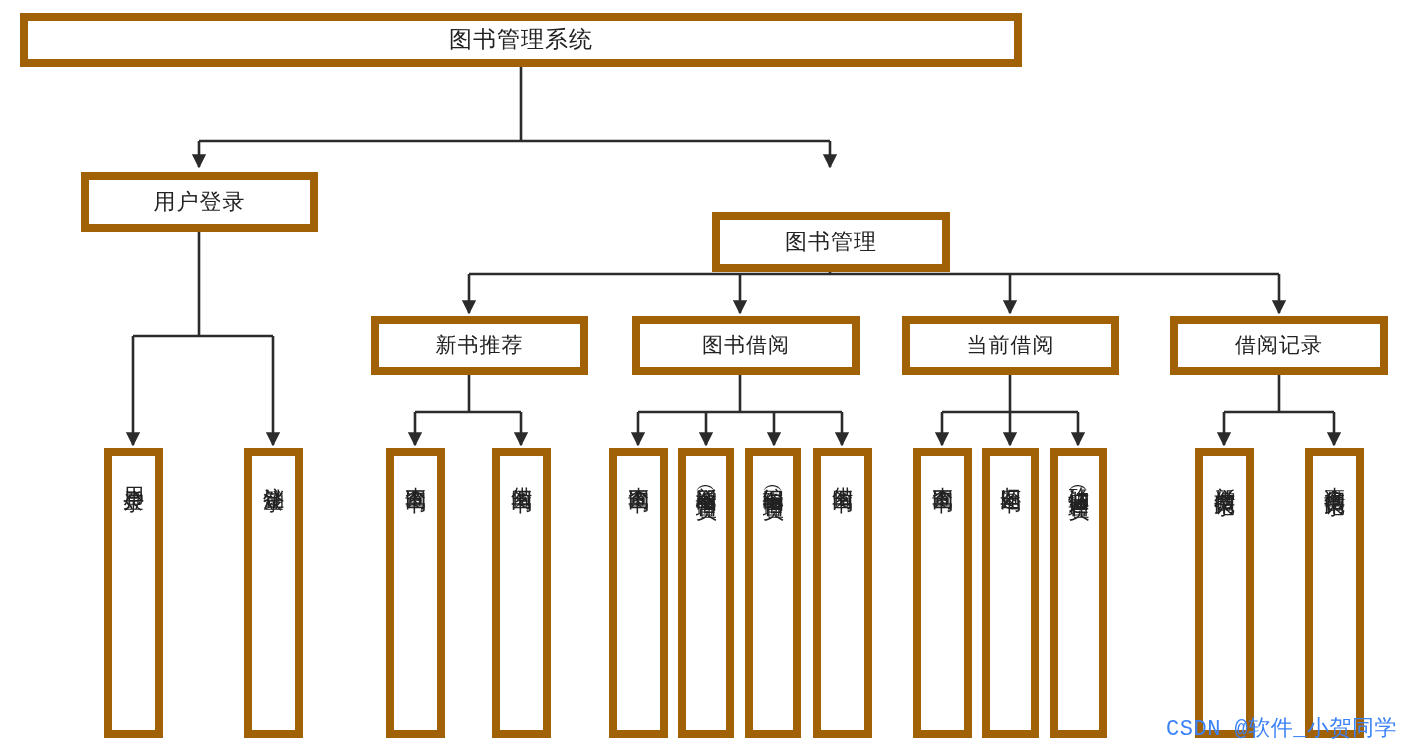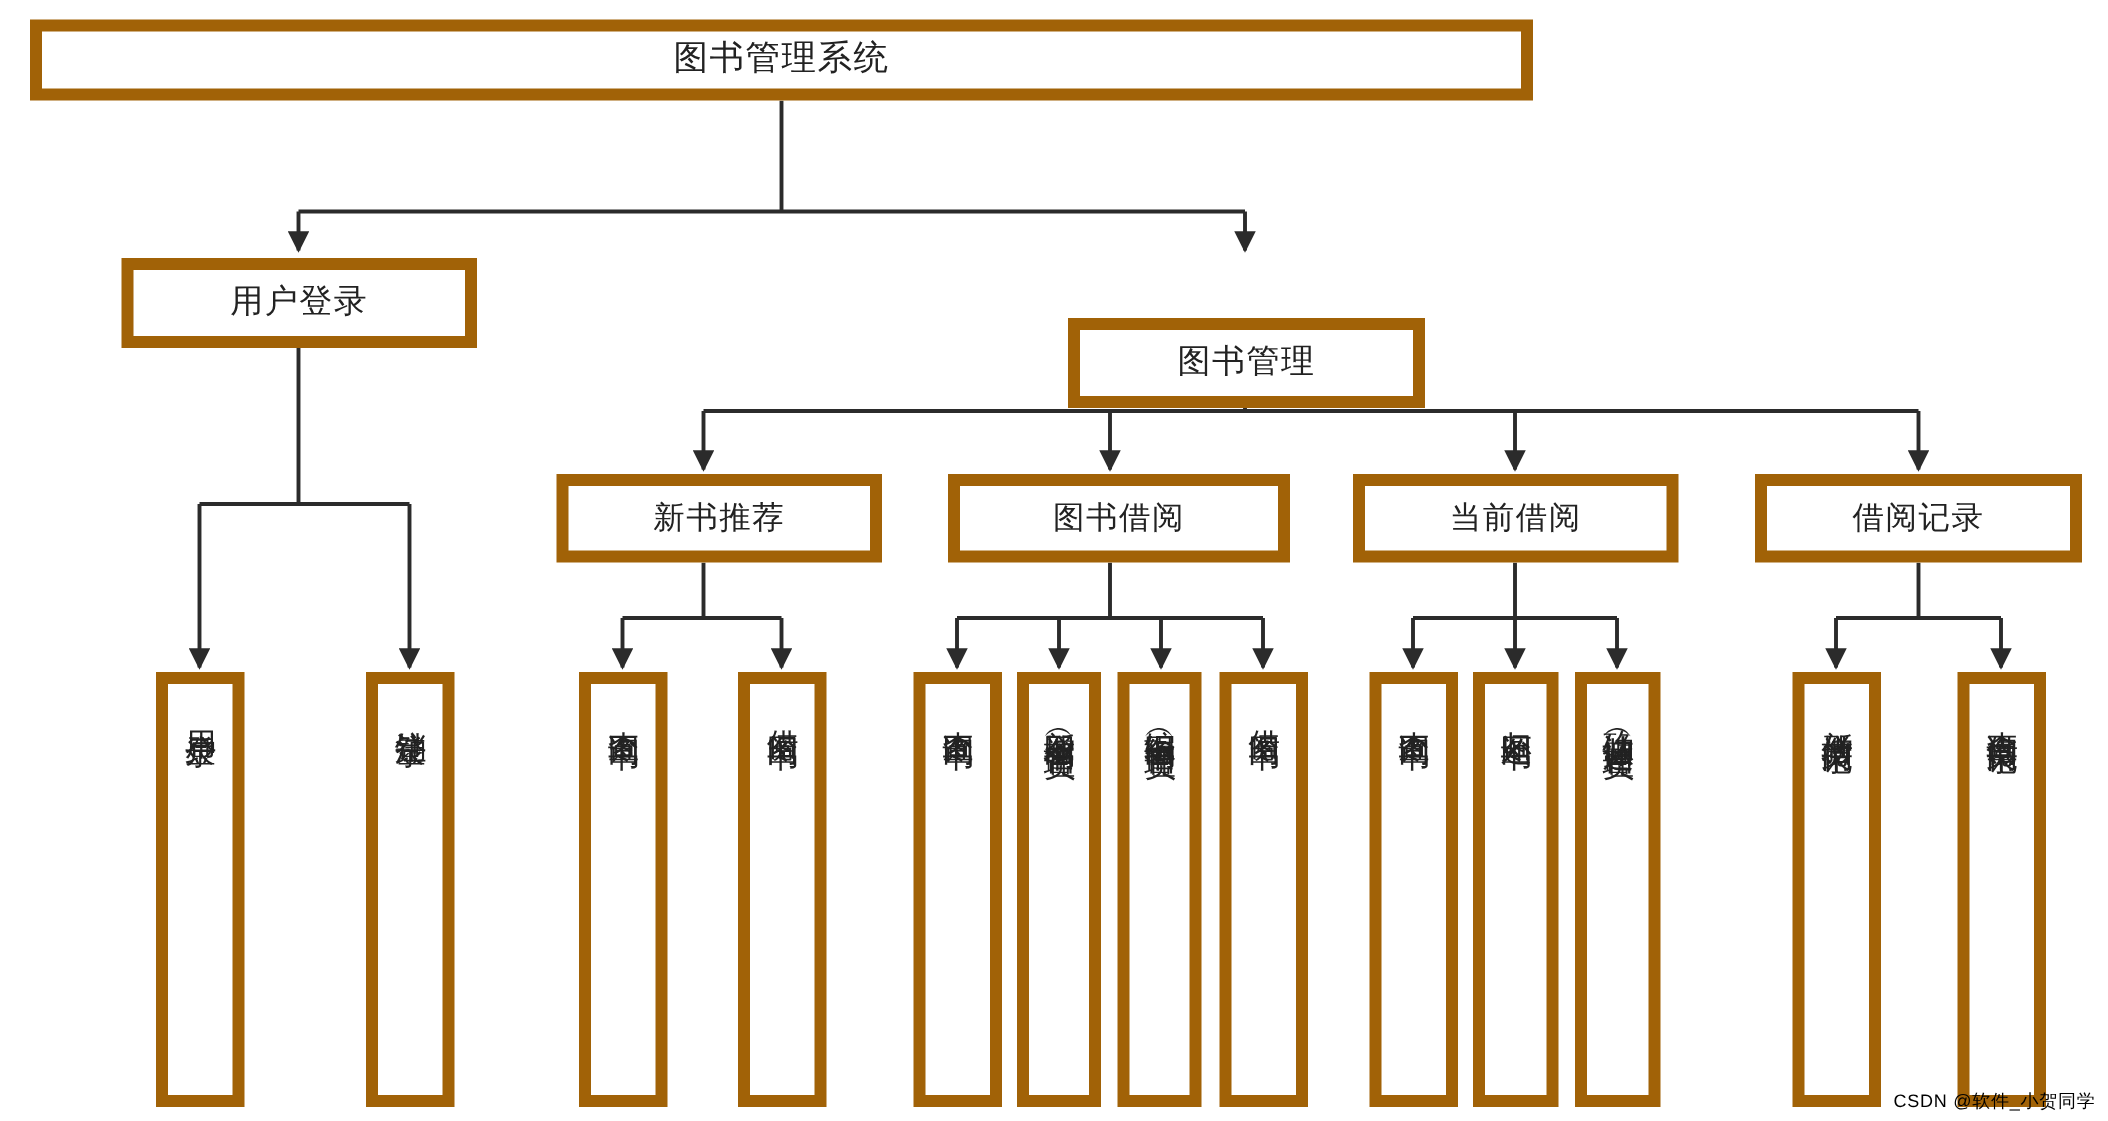--- a/index.html
+++ b/index.html
@@ -61,26 +61,26 @@
     line-height: 1.08;
     letter-spacing: 2px;
     white-space: nowrap;
     height: auto;
     max-height: 268px;
   }
   .watermark {
     position: absolute;
     right: 8px;
     bottom: 4px;
-    color: #000000;
-    font-size: 12px;
+    color: #3b82f6;
+    font-size: 22px;
     letter-spacing: 0.5px;
     z-index: 5;
     white-space: nowrap;
-    font-family: Liberation Sans, sans-serif;
+    font-family: Liberation Mono, monospace;
   }
 </style>
 </head>
 <body>
 
 <div id="diagram-root">
 
   <svg id="edge-layer" viewBox="0 0 1405 747" xmlns="http://www.w3.org/2000/svg">
     <defs>
       <marker id="arrow" viewBox="0 0 10 10" refX="9" refY="5" markerWidth="5.5" markerHeight="5.5" orient="auto-start-reverse">

